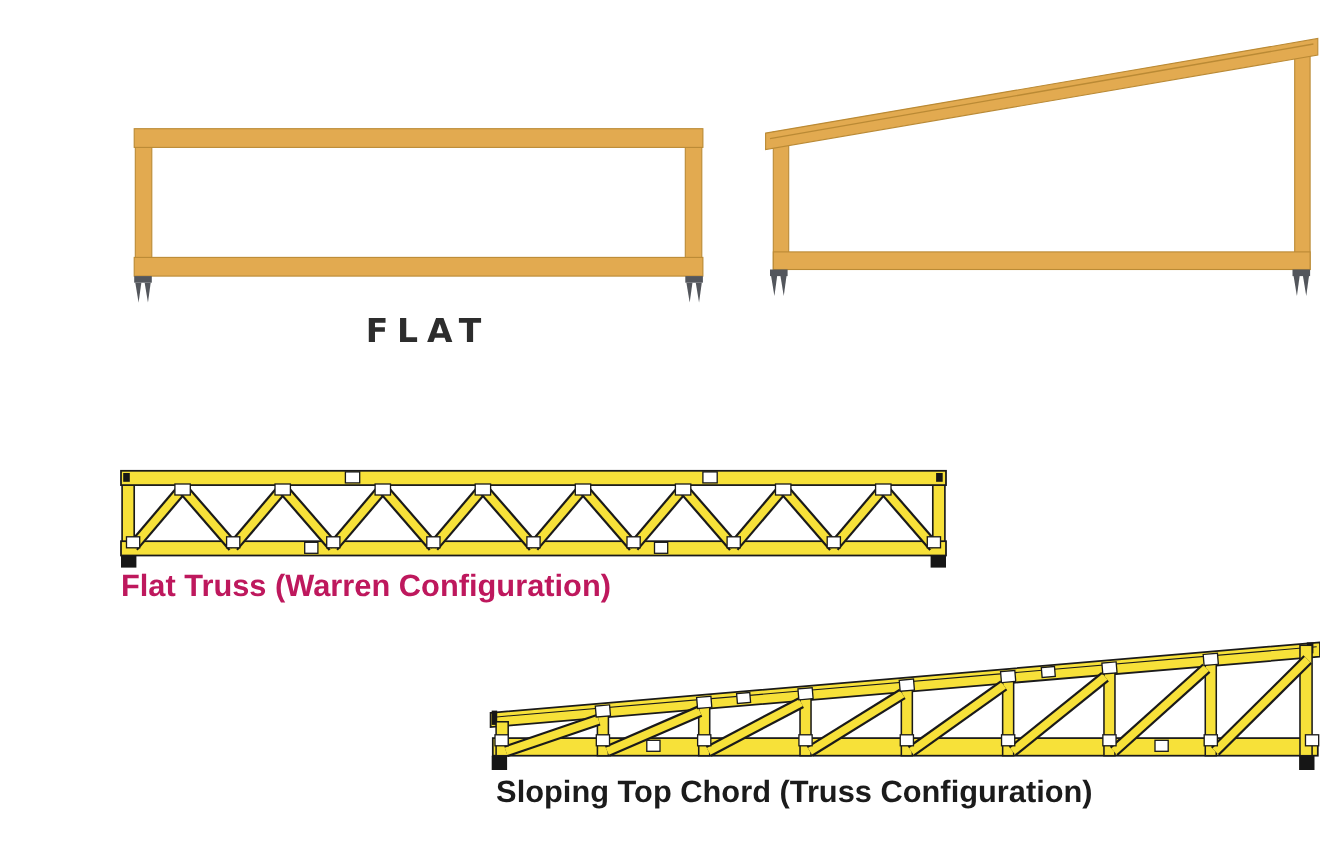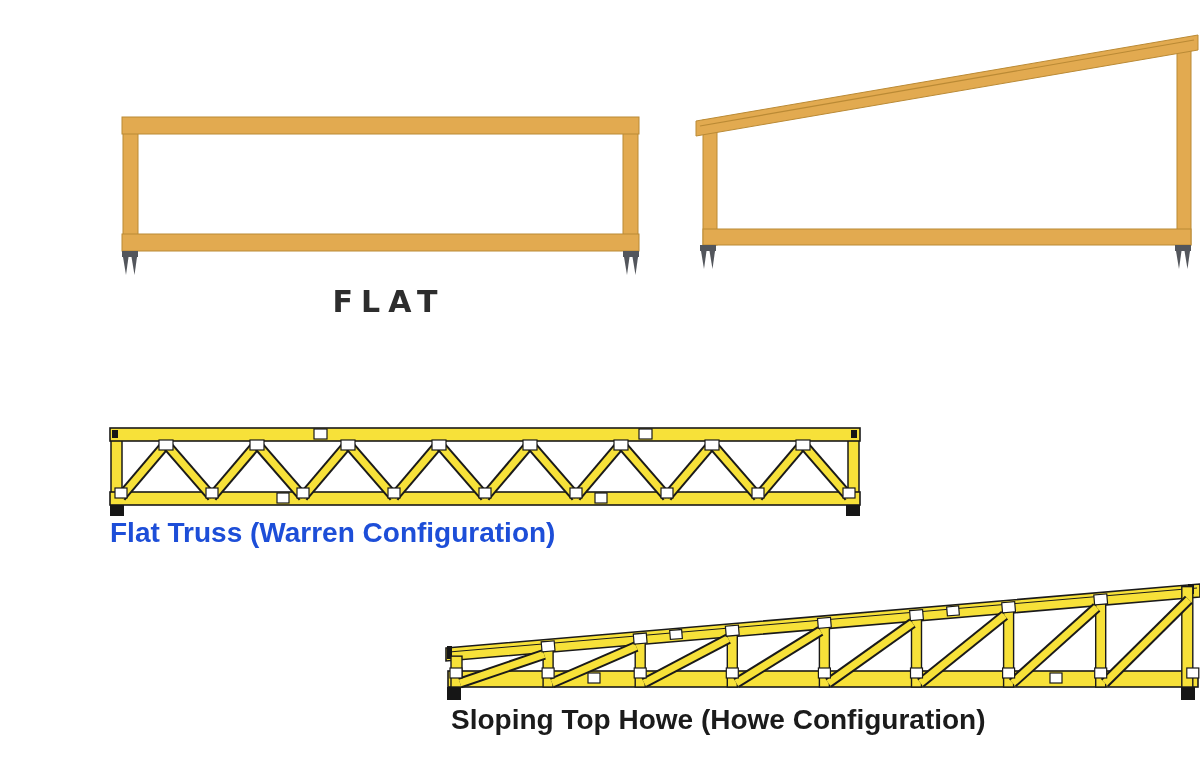--- a/index.html
+++ b/index.html
@@ -173,16 +173,16 @@
         <rect x="622" y="629.9774535809019" width="12" height="9" fill="#ffffff" stroke="#1a1a1a" stroke-width="1.2" transform="rotate(-4.85 628 634.4774535809019)"></rect>
         <rect x="899" y="606.4655172413793" width="12" height="9" fill="#ffffff" stroke="#1a1a1a" stroke-width="1.2" transform="rotate(-4.85 905 610.9655172413793)"></rect>
         <rect x="540" y="673" width="12" height="10" fill="#ffffff" stroke="#1a1a1a" stroke-width="1.2"></rect>
         <rect x="1002" y="673" width="12" height="10" fill="#ffffff" stroke="#1a1a1a" stroke-width="1.2"></rect>
       </g>
     </svg>
 
   <div class="sketch-label" id="lbl-flat" style="left: 341px; top: 284px; color: rgb(45, 45, 45);">FLAT</div>
 
 
-  <div class="bold-label" id="lbl-warren" style="left: 62px; top: 517px; color: #1d4ed8;">Flat Truss (Warren Configuration)</div>
+  <div class="bold-label" id="lbl-warren" style="left: 62px; top: 517px; color: #be185d;">Flat Truss (Warren Configuration)</div>
 
-  <div class="bold-label" id="lbl-howe" style="left: 403px; top: 704px; color: rgb(27, 27, 27);">Sloping Top Howe (Howe Configuration)</div>
+  <div class="bold-label" id="lbl-howe" style="left: 403px; top: 704px; color: rgb(27, 27, 27);">Sloping Top Chord (Truss Configuration)</div>
 </div>
 
 </body></html>

